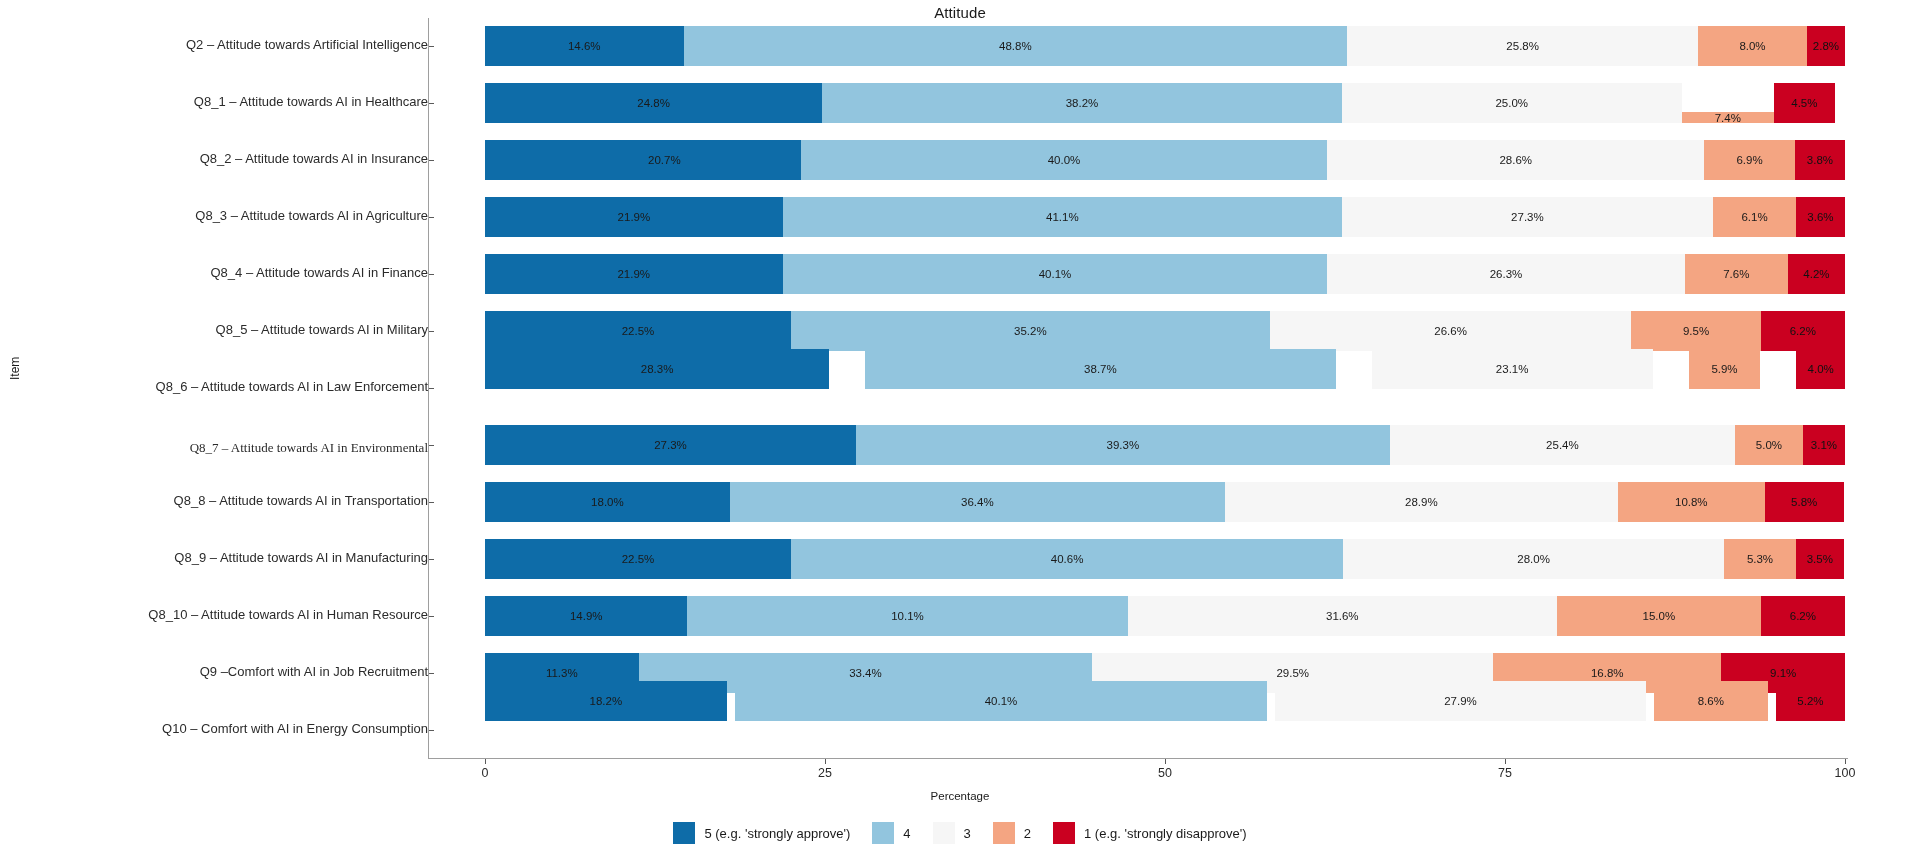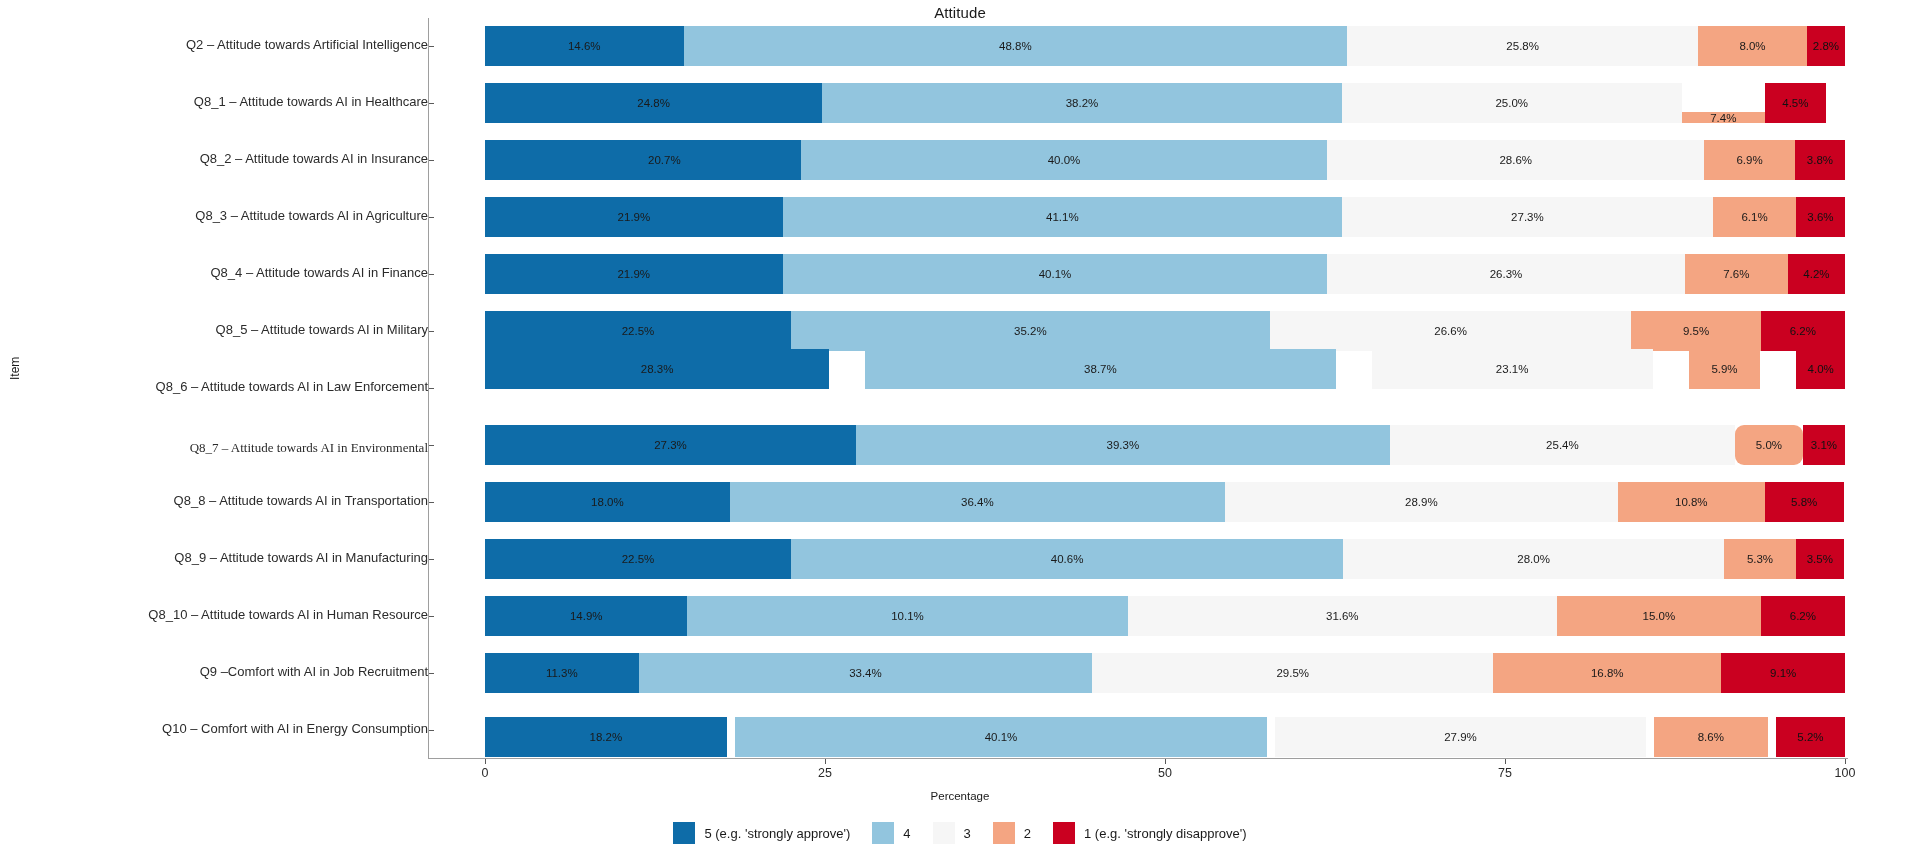--- a/index.html
+++ b/index.html
@@ -234,21 +234,21 @@
         <div class="row" style="top: 65.3846px;">
           <div class="seg s5" style="width: 337.28px; background: rgb(14, 108, 168);">
             <span>24.8%</span>
           </div>
           <div class="seg s4" style="width: 519.52px; background: rgb(146, 197, 222);">
             <span>38.2%</span>
           </div>
           <div class="seg s3" style="width: 340px; background: rgb(246, 246, 246);">
             <span>25.0%</span>
           </div>
-          <div class="seg s2" style="width: 83px; background: rgb(244, 165, 130); margin-top: 29px;">
+          <div class="seg s2" style="width: 92px; background: rgb(244, 165, 130); margin-top: 29px;">
             <span>7.4%</span>
           </div>
           <div class="seg s1" style="width: 61.2px; background: rgb(202, 0, 32);">
             <span>4.5%</span>
           </div>
         </div>
         <div class="row" style="top: 122.308px;">
           <div class="seg s5" style="width: 281.52px; background: rgb(14, 108, 168); padding-left: 43px;">
             <span>20.7%</span>
           </div>
@@ -336,21 +336,21 @@
         <div class="row" style="top: 406.923px;">
           <div class="seg s5" style="width: 371.28px; background: rgb(14, 108, 168);">
             <span>27.3%</span>
           </div>
           <div class="seg s4" style="width: 534.48px; background: rgb(146, 197, 222);">
             <span>39.3%</span>
           </div>
           <div class="seg s3" style="width: 345.44px; background: rgb(246, 246, 246);">
             <span>25.4%</span>
           </div>
-          <div class="seg s2" style="width: 68px; background: rgb(244, 165, 130); border-radius: 9px;">
+          <div class="seg s2" style="width: 68px; background: rgb(244, 165, 130);">
             <span>5.0%</span>
           </div>
           <div class="seg s1" style="width: 42.16px; background: rgb(202, 0, 32);">
             <span>3.1%</span>
           </div>
         </div>
         <div class="row" style="top: 463.846px;">
           <div class="seg s5" style="width: 244.8px; background: rgb(14, 108, 168);">
             <span>18.0%</span>
           </div>
@@ -411,21 +411,21 @@
           <div class="seg s3" style="width: 401.2px; background: rgb(246, 246, 246);">
             <span>29.5%</span>
           </div>
           <div class="seg s2" style="width: 228.48px; background: rgb(244, 165, 130);">
             <span>16.8%</span>
           </div>
           <div class="seg s1" style="width: 123.76px; background: rgb(202, 0, 32);">
             <span>9.1%</span>
           </div>
         </div>
-        <div class="row" style="top: 699px; gap: 8px;">
+        <div class="row" style="top: 663px; gap: 8px;">
           <div class="seg s5" style="width: 247.52px; background: rgb(14, 108, 168);">
             <span>18.2%</span>
           </div>
           <div class="seg s4" style="width: 545.36px; background: rgb(146, 197, 222);">
             <span>40.1%</span>
           </div>
           <div class="seg s3" style="width: 379.44px; background: rgb(246, 246, 246);">
             <span>27.9%</span>
           </div>
           <div class="seg s2" style="width: 116.96px; background: rgb(244, 165, 130);">

